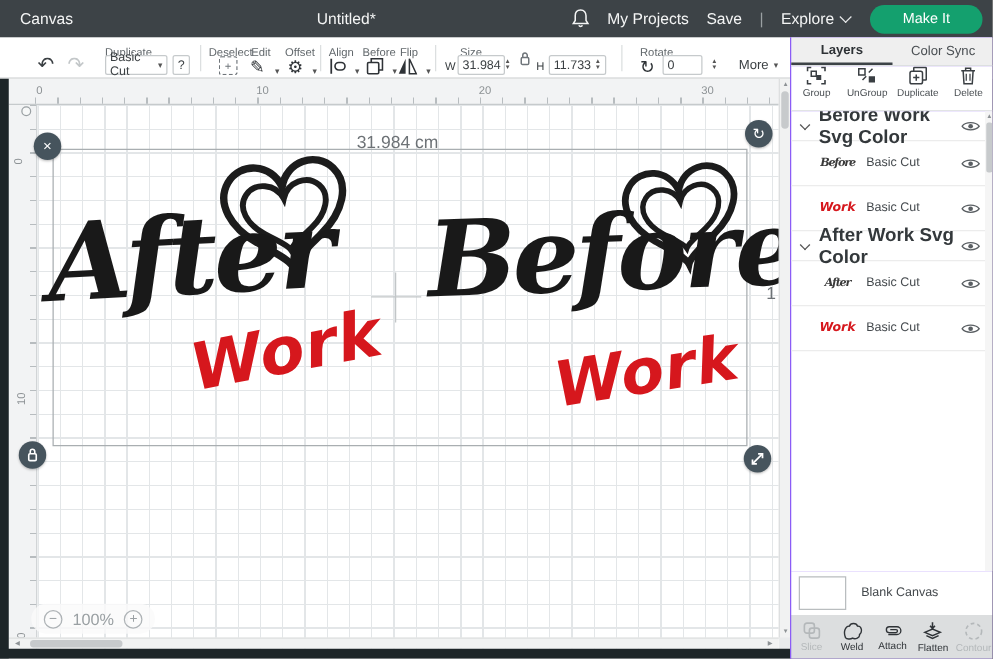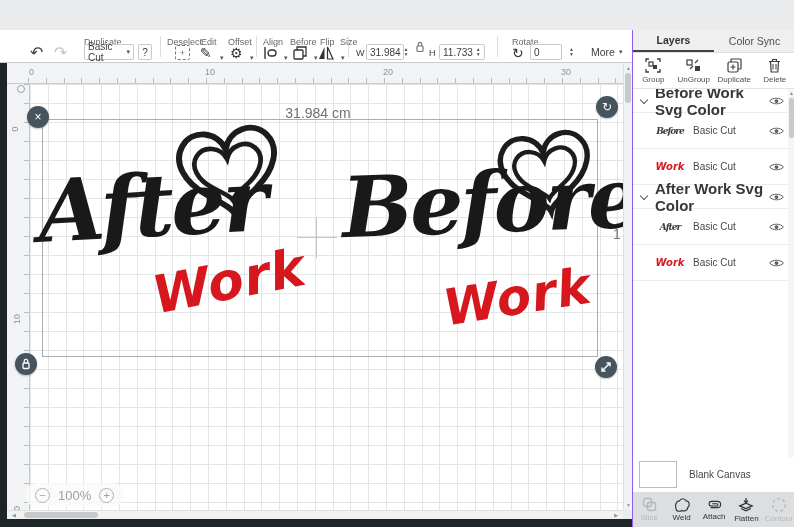--- a/index.html
+++ b/index.html
@@ -83,21 +83,21 @@
   .zoom-btn{width:15px;height:15px;border:1px solid #aeb3b6;border-radius:50%;display:flex;align-items:center;
             justify-content:center;font-size:11px;color:#9aa0a3;line-height:11px;}
 
   
   .panel{position:absolute;left:632px;top:30px;width:187px;height:497px;background:#8b5cf6;border-left:1px solid #8b5cf6;}
   .tabs{position:absolute;left:0;top:0;width:162px;height:23px;background:#efefef;display:flex;border-bottom:1px solid #dcdfe0;}
   .tab{flex:1;display:flex;align-items:center;justify-content:center;font-size:10.5px;color:#4a4f53;}
   .tab.active{border-bottom:2px solid #3d4347;font-weight:bold;color:#2e3236;}
   .panel-actions{position:absolute;left:0;top:23px;width:162px;height:36px;background:#fff;border-bottom:1px solid #e2e4e5;
                  display:flex;}
-  .pa-item{flex:1;display:flex;flex-direction:column;align-items:center;justify-content:center;gap:2px;}
+  .pa-item{flex:1;display:flex;flex-direction:column;align-items:center;gap:2px;}
   .pa-item span{font-size:8px;color:#4a4f53;}
   .layers-list{position:absolute;left:0;top:59px;width:162px;height:368px;background:#fff;overflow:hidden;}
   .lrow{position:relative;width:155px;border-bottom:1px solid #ececec;display:flex;align-items:center;}
   .lrow.group{height:24px;padding-left:8px;}
   .lrow.item{height:36px;padding-left:22px;}
   .g-chev{width:6px;height:6px;border-right:1.4px solid #555;border-bottom:1.4px solid #555;transform:rotate(45deg);
           margin-right:8px;margin-top:-2px;}
   .g-name{font-size:15px;color:#33383b;font-weight:bold;flex:1;}
   .l-thumb{width:30px;height:22px;display:flex;align-items:center;justify-content:center;margin-right:8px;overflow:hidden;}
   .thumb-script{font-family:"DejaVu Serif","Liberation Serif",serif;font-style:italic;font-weight:bold;
@@ -114,20 +114,38 @@
   .bottom-bar{position:absolute;left:0;top:462px;width:162px;height:35px;background:#dcdedf;display:flex;}
   .bb-item{flex:1;display:flex;flex-direction:column;align-items:center;justify-content:center;gap:1px;}
   .bb-item span{font-size:8px;color:#2f3337;}
   .bb-item.disabled span{color:#b4b8ba;}
 </style>
 </head>
 <body>
 
 <div class="app">
 
+  <div class="header">
+    <div class="hdr-canvas hdr-link">Canvas</div>
+    <div class="hdr-title hdr-link">Untitled*</div>
+    <div class="hdr-right">
+      <svg class="bell" viewBox="0 0 16 17">
+        <path d="M8 1 C5 1 3.4 3.2 3.4 6 L3.4 10 L1.8 12.5 L14.2 12.5 L12.6 10 L12.6 6 C12.6 3.2 11 1 8 1 Z" fill="none" stroke="#f4f5f5" stroke-width="1.3"></path>
+        <path d="M6.5 14 A1.6 1.6 0 0 0 9.5 14" fill="none" stroke="#f4f5f5" stroke-width="1.3"></path>
+      </svg>
+      <div class="hdr-link">My Projects</div>
+      <div class="hdr-link">Save</div>
+      <div class="hdr-divider">|</div>
+      <div class="explore hdr-link">
+        <span>Explore</span>
+        <span class="chev"></span>
+      </div>
+      <div class="makeit">Make It</div>
+    </div>
+  </div>
 
   <div class="toolbar">
     <div class="t-glyph undo" style="left:30px;font-size:16px;">↶</div>
     <div class="t-glyph redo" style="left:54px;font-size:16px;">↷</div>
 
     <div class="t-lbl" style="left:84px;">Duplicate</div>
     <div class="t-box" style="left:84px;width:50px;">
       <span>Basic Cut</span>
       <span class="caret">▾</span>
     </div>
@@ -166,21 +184,21 @@
 
     <div class="t-lbl" style="left:320px;">Flip</div>
     <svg class="mini-svg" style="left:318px;" width="16" height="14" viewBox="0 0 16 14">
       <path d="M6.5 1 L6.5 13 L1 13 Z" fill="#2f3337"></path>
       <path d="M9.5 1 L9.5 13 L15 13 Z" fill="none" stroke="#2f3337" stroke-width="1.2"></path>
     </svg>
     <div class="t-glyph caret" style="left:337px;top:21px;">▾</div>
 
     <div class="t-sep" style="left:348px;"></div>
 
-    <div class="t-lbl" style="left:340px;">Size</div>
+    <div class="t-lbl" style="left:368px;">Size</div>
     <div class="t-lbl" style="left:356px;top:18px;color:#3b4043;">W</div>
     <div class="t-box" style="left:366px;width:38px;">
       <span>31.984</span>
       <span class="stepper">
         <span>▲</span>
           <span>▼</span>
       </span>
     </div>
     <svg class="mini-svg" style="left:415px;top:11px;" width="10" height="12" viewBox="0 0 10 12">
       <rect x="2" y="5" width="6" height="5.5" rx="1" fill="none" stroke="#6f757a" stroke-width="1.2"></rect>

